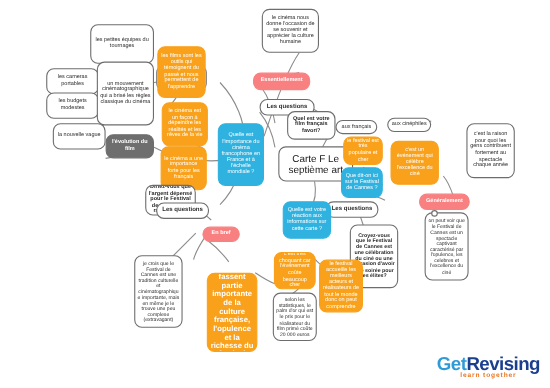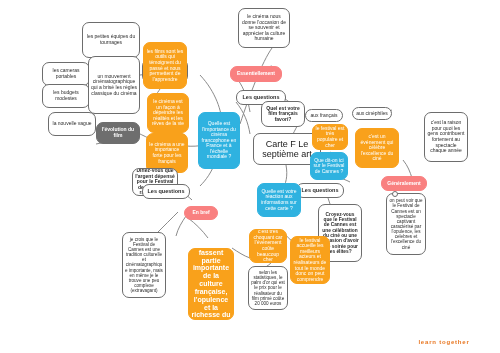--- a/index.html
+++ b/index.html
@@ -275,16 +275,19 @@
 
   <div class="node n-white n-white-b" style="left:142px; top:184px; width:48px; height:15px; font-size:5.5px;">
     <span>Les questions</span>
   </div>
 
   <div class="node n-white" style="left:122px; top:232px; width:44px; height:66px; font-size:4.6px;">
     <span>je crois que le Festival de Cannes est une tradition culturelle et cinématographique importante, mais en même je le trouve une peu complexe (extravagant)</span>
   </div>
 
   <div id="logo">
+    <div class="word">
+      <span class="get">Get</span><span class="rev">Revising</span>
+    </div>
     <div class="tag">learn together</div>
   </div>
 
 </div>
 
 </body></html>

